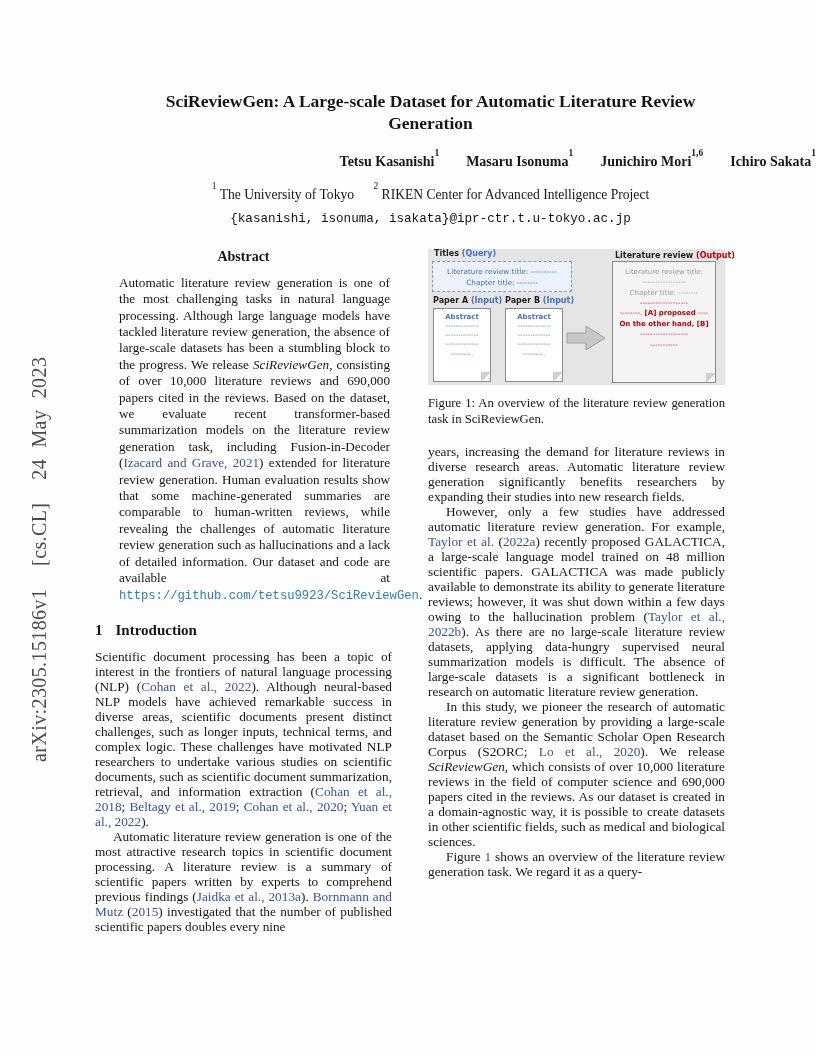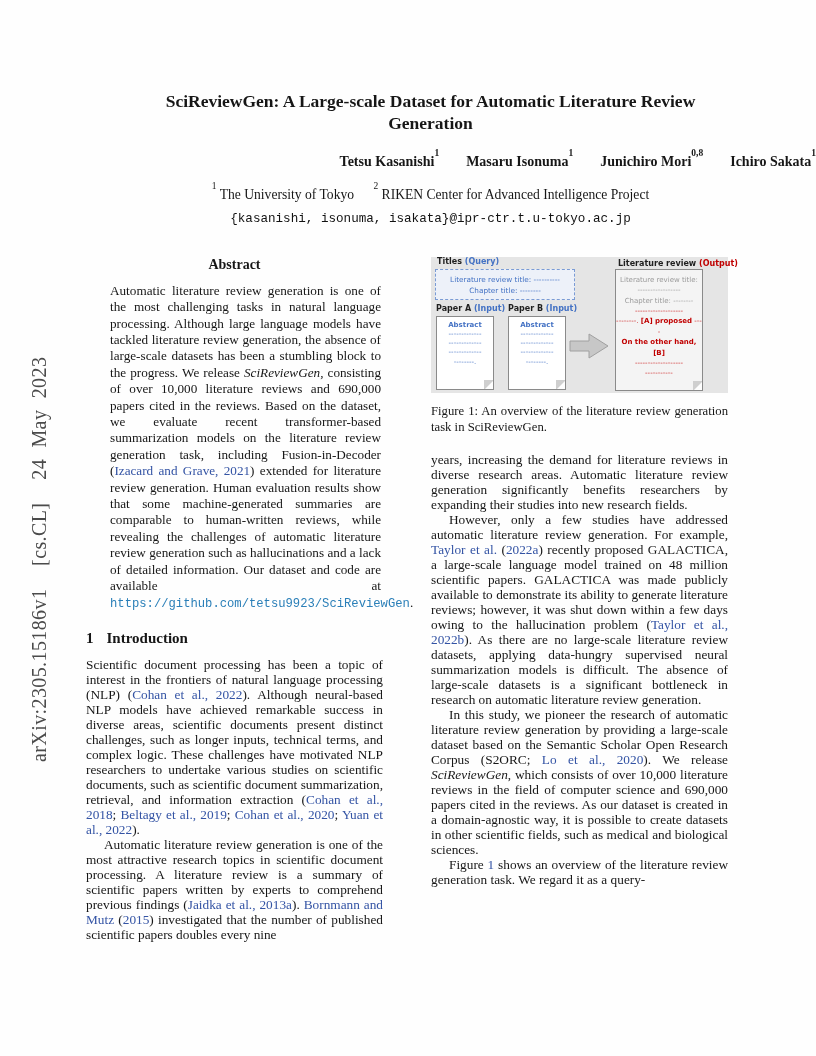--- a/index.html
+++ b/index.html
@@ -27,21 +27,21 @@
   }
   .authors { margin-top:19px; display:flex; justify-content:flex-end; gap:27px;
     font-weight:bold; font-size:14px; }
   sup { font-size:9.5px; position:relative; top:-0.4em; line-height:0; }
   .affiliations { margin-top:17px; font-size:13.6px; }
   .affil + .affil { margin-left:16px; }
   .email { font-family:"Liberation Mono", monospace; font-size:12.6px; line-height:17px; color:#111; }
   .email-first { margin-top:8px; }
 
   
-  .columns { display:flex; gap:48px; padding:0 97px 0 95px; margin-top:27px;justify-content:center; }
+  .columns { display:flex; gap:36px; padding:0 97px 0 95px; margin-top:19px; }
   .col { width:297px; }
 
   .abstract-head { text-align:center; font-weight:bold; font-size:14px; margin:2px 0 10px; }
   .abstract-body {
     padding-left:24px; padding-right:2px;
     font-size:13.2px; line-height:16.4px; text-align:justify;
   }
   .sec-head { font-size:15px; font-weight:bold; margin:18px 0 10px; }
   .sec-num { margin-right:13px; }
   .body { font-size:13.3px; line-height:15px; text-align:justify; }
@@ -72,39 +72,39 @@
   }
   .doc {
     position:absolute; background:#fff; border:1px solid #8a8a8a;
     text-align:center; overflow:hidden;
   }
   .doc::before { content:""; position:absolute; bottom:-1px; right:-1px;
     border-bottom:11px solid #fefefe; border-left:11px solid transparent; }
   .doc::after { content:""; position:absolute; bottom:-1px; right:-1px;
     width:0; height:0; border-top:10px solid #cfcfcf; border-right:10px solid transparent; }
   .paper-doc { width:58px; height:74px; font-size:7px; line-height:9.2px; padding-top:4px; }
-  .output-doc { left:184px; top:12px; width:88px; height:122px; background:#f4f4f4;
+  .output-doc { left:184px; top:12px; width:104px; height:122px; background:#f4f4f4;
     font-size:7px; line-height:10.4px; padding-top:5px; }
   .fig-arrow { position:absolute; left:138px; top:76px; }
 
   .caption { font-size:12.7px; line-height:15.9px; margin-top:11px; text-align:justify; }
 </style>
 </head>
 <body>
 
 <div class="page">
 
   <div class="arxiv-banner">arXiv:2305.15186v1  [cs.CL]  24 May 2023</div>
 
   <header class="header">
     <h1 class="title">SciReviewGen: A Large-scale Dataset for Automatic Literature Review Generation</h1>
     <div class="authors">
       <span><span>Tetsu Kasanishi</span><sup>1</sup></span>
       <span><span>Masaru Isonuma</span><sup>1</sup></span>
-      <span><span>Junichiro Mori</span><sup>0,8</sup></span>
+      <span><span>Junichiro Mori</span><sup>1,6</sup></span>
       <span><span>Ichiro Sakata</span><sup>1</sup></span>
     </div>
     <div class="affiliations">
       <span class="affil"><sup>1</sup><span> The University of Tokyo</span></span>
       <span class="affil"><sup>2</sup><span> RIKEN Center for Advanced Intelligence Project</span></span>
     </div>
     <div class="email email-first">{kasanishi, isonuma, isakata}@ipr-ctr.t.u-tokyo.ac.jp</div>
   </header>
 
   <div class="columns">

